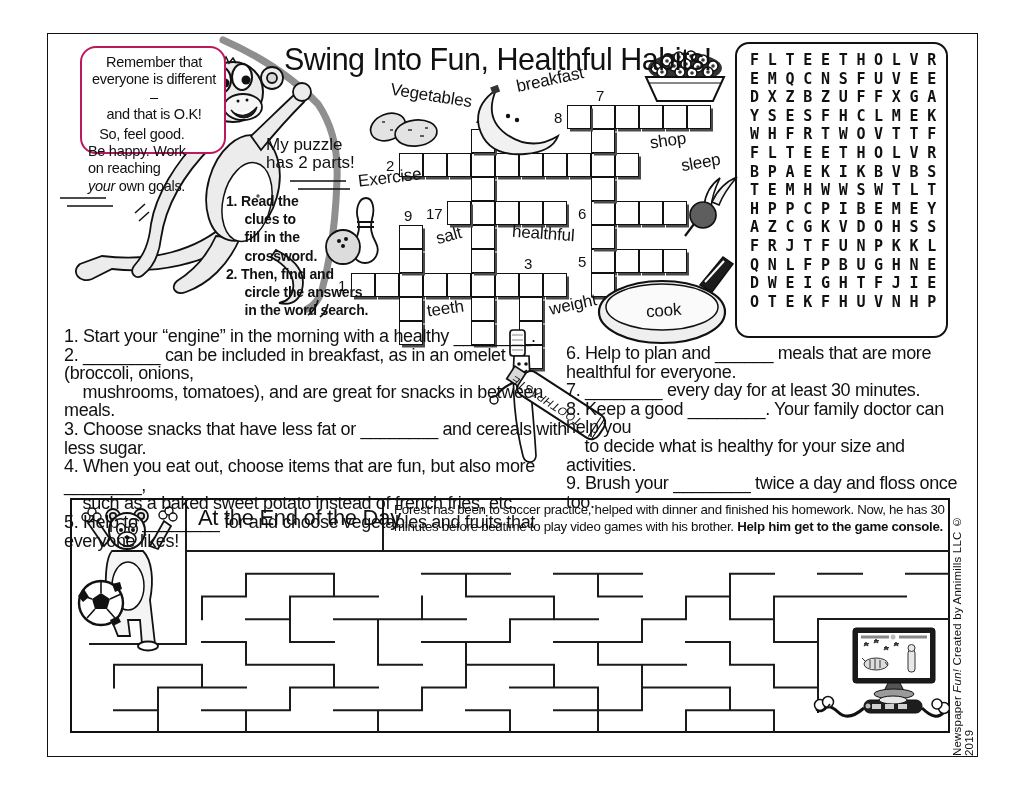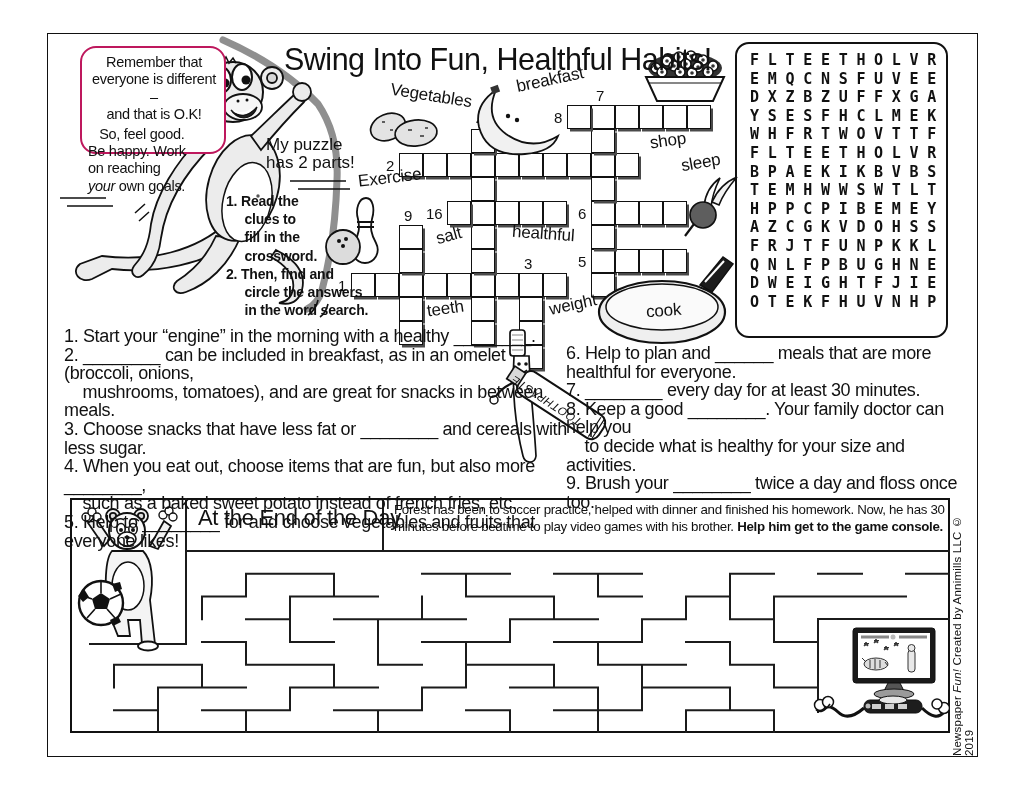--- a/index.html
+++ b/index.html
@@ -128,21 +128,21 @@
       <div class="cw-num" style="left: 554px; top: 109px;">8</div>
       <div class="cw-cell" style="left: 399px; top: 225px;"></div>
       <div class="cw-cell" style="left: 399px; top: 249px;"></div>
       <div class="cw-cell" style="left: 399px; top: 297px;"></div>
       <div class="cw-cell" style="left: 399px; top: 321px;"></div>
       <div class="cw-num" style="left: 404px; top: 207px;">9</div>
       <div class="cw-cell" style="left: 447px; top: 201px;"></div>
       <div class="cw-cell" style="left: 495px; top: 201px;"></div>
       <div class="cw-cell" style="left: 519px; top: 201px;"></div>
       <div class="cw-cell" style="left: 543px; top: 201px;"></div>
-      <div class="cw-num" style="left: 426px; top: 205px;">16</div>
+      <div class="cw-num" style="left: 426px; top: 205px;">17</div>
       <div class="bank-label" style="left: 390px; top: 86px; transform: rotate(9deg);">Vegetables</div>
       <div class="bank-label" style="left: 516px; top: 70px; transform: rotate(-12deg);">breakfast</div>
       <div class="bank-label" style="left: 650px; top: 131px; transform: rotate(-8deg);">shop</div>
       <div class="bank-label" style="left: 681px; top: 153px; transform: rotate(-10deg);">sleep</div>
       <div class="bank-label" style="left: 358px; top: 168px; transform: rotate(-7deg);">Exercise</div>
       <div class="bank-label" style="left: 436px; top: 226px; transform: rotate(-15deg);">salt</div>
       <div class="bank-label" style="left: 512px; top: 224px; transform: rotate(4deg);">healthful</div>
       <div class="bank-label" style="left: 549px; top: 295px; transform: rotate(-12deg);">weight</div>
       <div class="bank-label" style="left: 427px; top: 299px; transform: rotate(-8deg);">teeth</div>
       <div class="bank-label" style="left: 646px; top: 301px; transform: rotate(-4deg);">cook</div>

